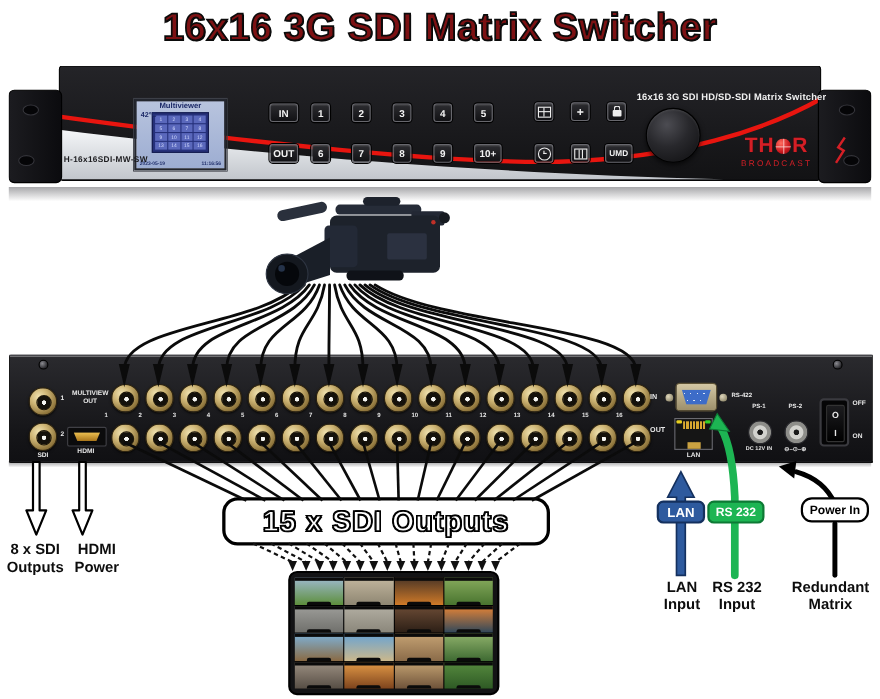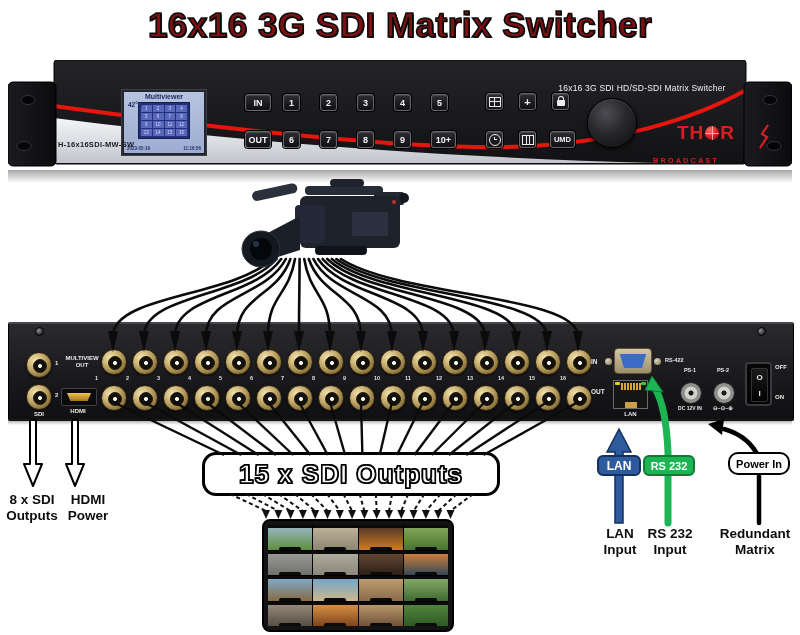--- a/index.html
+++ b/index.html
@@ -44,30 +44,30 @@
     border:1px solid #eee;border-bottom:none;border-radius:3px 3px 0 0;}
   .ic-clock{position:relative;width:10px;height:10px;border:1px solid #eee;border-radius:50%;}
   .ic-clock::before{content:"";position:absolute;left:4px;top:2px;width:1px;height:3px;background:#eee;}
   .ic-clock::after{content:"";position:absolute;left:4px;top:4px;width:3px;height:1px;background:#eee;}
   .ic-mx{width:10px;height:8px;border:1px solid #eee;
     background:linear-gradient(#eee,#eee) 3px 0/1px 100% no-repeat,linear-gradient(#eee,#eee) 6px 0/1px 100% no-repeat;}
 
   .knob{position:absolute;left:579px;top:38px;width:48px;height:48px;border-radius:50%;
     background:radial-gradient(circle at 38% 30%,#4c4c52 0%,#28282c 45%,#0d0d0f 100%);
     border:1px solid #000;box-shadow:0 2px 5px rgba(0,0,0,.65),inset 0 1px 2px rgba(255,255,255,.12);}
-  .prod-label{position:absolute;left:509px;top:23px;width:250px;text-align:center;
-    font-size:8.5px;font-weight:normal;color:#f0f0f0;letter-spacing:.2px;}
-  .brand{position:absolute;left:645px;top:62px;width:106px;text-align:left;color:#d41f26;}
+  .prod-label{position:absolute;left:532px;top:23px;width:250px;text-align:center;
+    font-size:8.5px;font-weight:bold;color:#f0f0f0;letter-spacing:.2px;}
+  .brand{position:absolute;left:645px;top:62px;width:106px;text-align:center;color:#d41f26;}
   .brand-row{display:flex;align-items:center;justify-content:center;font-size:19px;font-weight:800;
     letter-spacing:1px;text-shadow:0 0 1px #5e0507;}
   .globe{display:inline-block;width:14px;height:14px;border-radius:50%;margin:0 1px;
     background:linear-gradient(rgba(250,210,208,.75),rgba(250,210,208,.75)) 0 50%/100% 1px no-repeat,
                linear-gradient(rgba(250,210,208,.75),rgba(250,210,208,.75)) 50% 0/1px 100% no-repeat,
                radial-gradient(circle at 35% 30%,#ff6d60,#c8161c 60%,#7b0c10);}
-  .brand-sub{font-size:7.5px;font-weight:bold;letter-spacing:2px;margin-top:12px;}
+  .brand-sub{font-size:7.5px;font-weight:normal;letter-spacing:2px;margin-top:0px;}
   .bolt{position:absolute;right:-12px;top:2px;}
   .model{position:absolute;left:50px;top:80px;font-size:7.5px;font-weight:bold;color:#1b1b1e;letter-spacing:.3px;}
 
   
   .inputs-label{position:absolute;left:420px;top:202px;width:300px;
     font-size:27px;font-weight:800;color:#161616;letter-spacing:.5px;text-shadow:1px 1px 0 #777;}
 
   
   .rear{position:absolute;left:8px;top:322px;width:784px;height:96px;
     background:linear-gradient(#2a2a2e,#161619 70%,#101013);border:1px solid #000;border-top:2px solid #47474c;border-radius:2px;}

